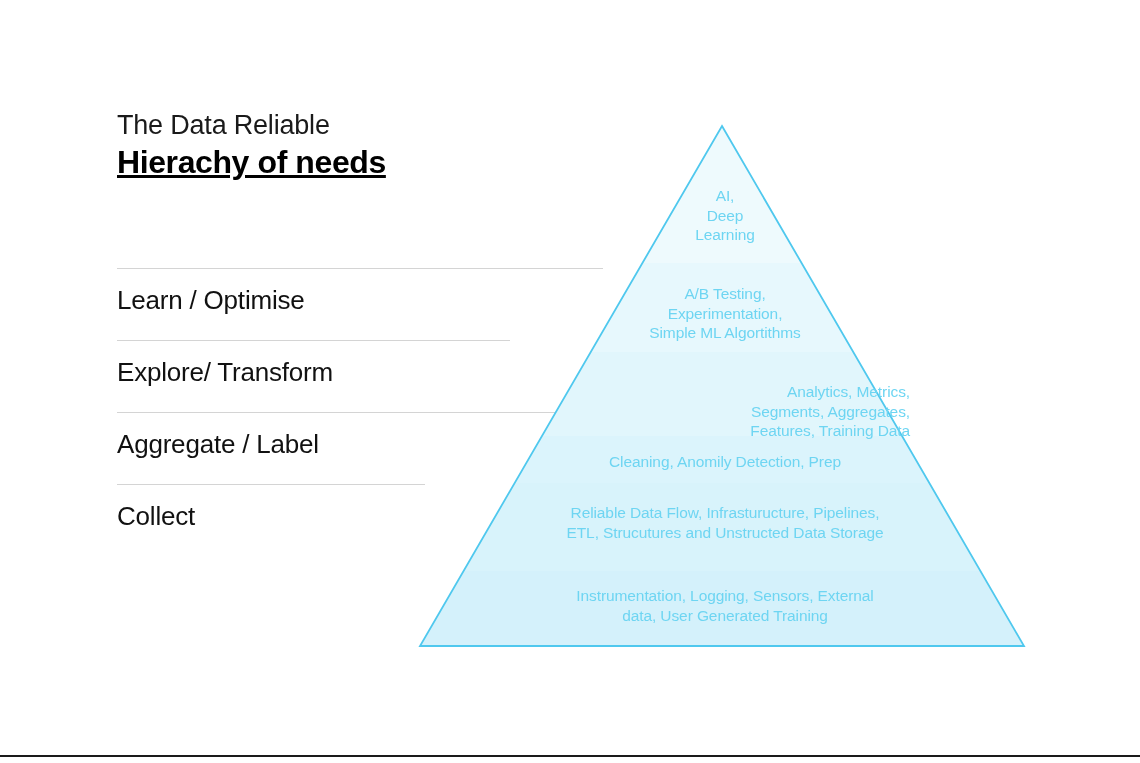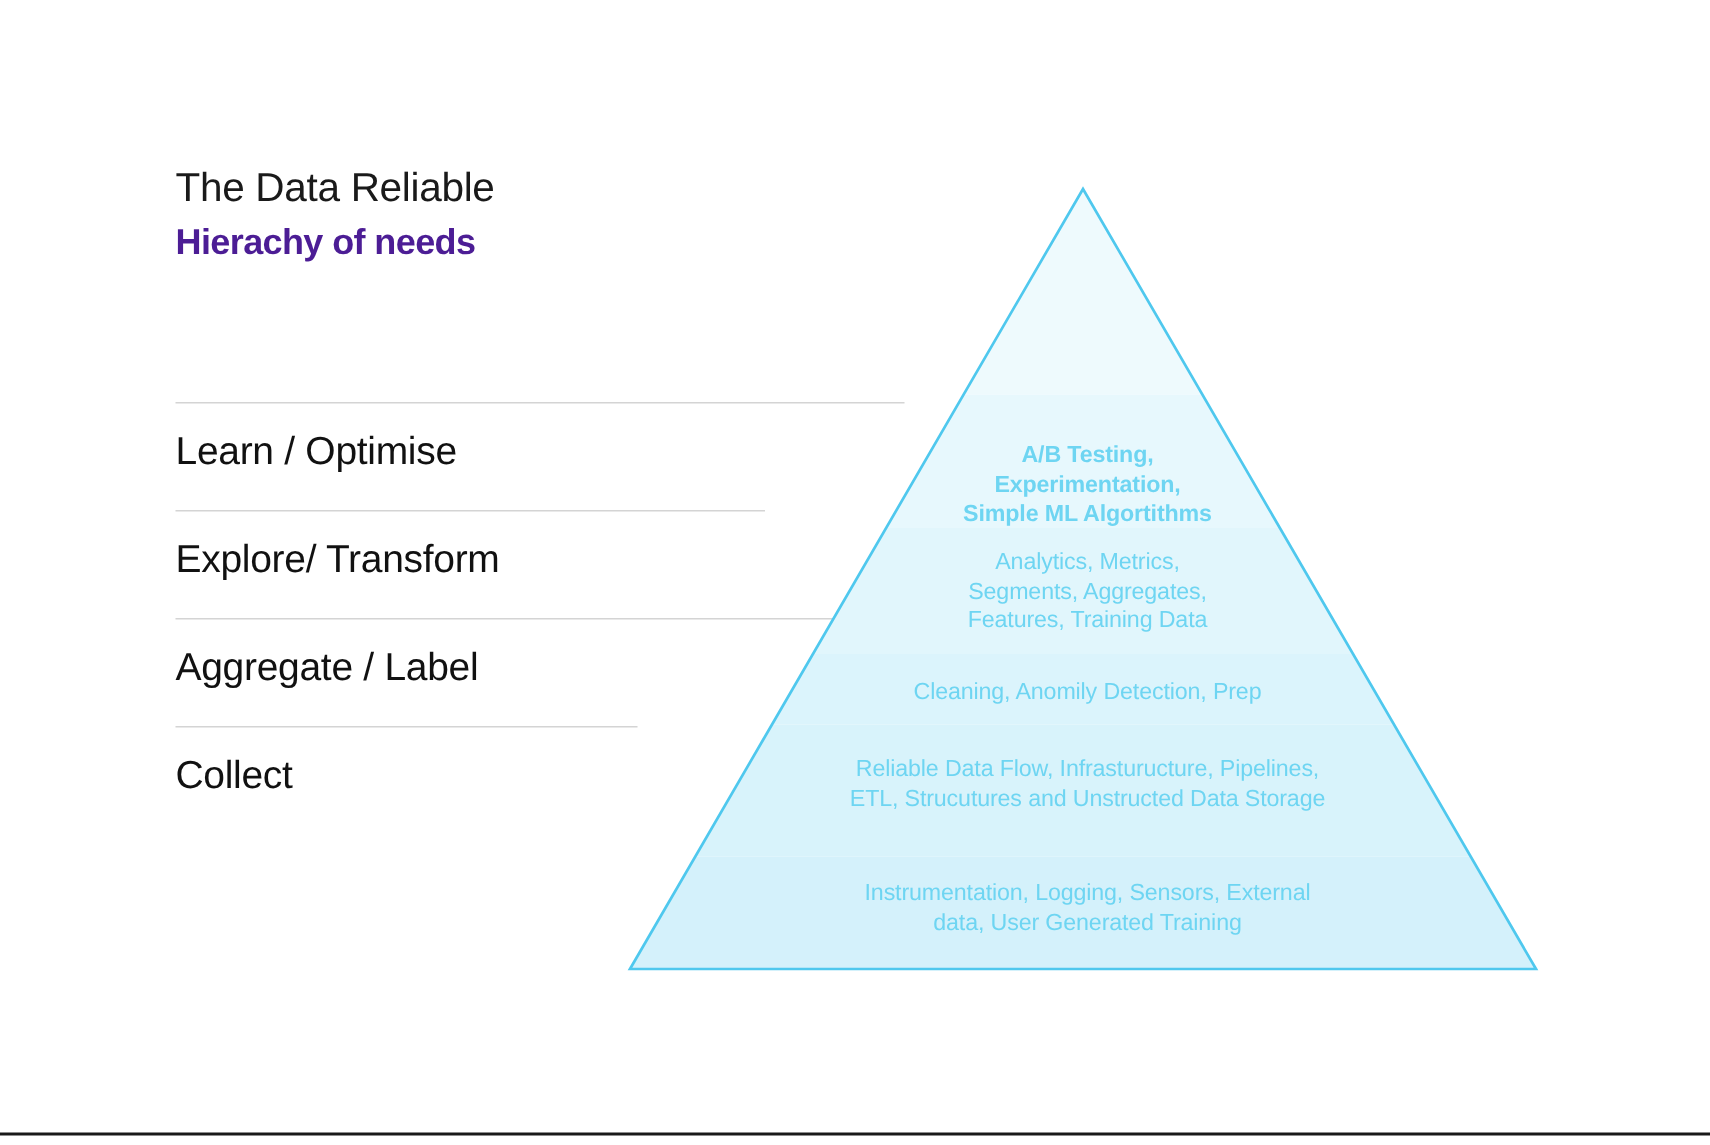--- a/index.html
+++ b/index.html
@@ -28,26 +28,27 @@
   }
   .title-line1 {
     font-size: 27px;
     font-weight: 300;
     letter-spacing: -0.2px;
     color: #1a1a1a;
     line-height: 34px;
     white-space: nowrap;
   }
   .title-line2 {
-    font-size: 24px;
+    font-size: 32px;
     font-weight: 700;
     letter-spacing: -0.4px;
-    color: #4c1d95;
+    color: #000000;
     line-height: 40px;
     white-space: nowrap;
+    text-decoration: underline;
   }
 
   
   .ladder {
     position: absolute;
     left: 117px;
     top: 268px;
     width: 520px;
   }
   .rung {
@@ -84,22 +85,22 @@
     position: absolute;
     text-align: center;
     color: #6ed5f2;
     font-size: 15.5px;
     line-height: 19.5px;
     letter-spacing: -0.1px;
     white-space: pre-line;
     pointer-events: none;
   }
   .tier-text.t0 { left: 200px; top: 68px;  width: 230px; }
-  .tier-text.t1 { left: 150px; top: 176px; width: 330px; font-weight: bold; }
-  .tier-text.t2 { left: 130px; top: 247px; width: 370px; }
+  .tier-text.t1 { left: 150px; top: 166px; width: 330px; }
+  .tier-text.t2 { left: 130px; top: 264px; width: 370px; text-align: right; }
   .tier-text.t3 { left: 100px; top: 334px; width: 430px; }
   .tier-text.t4 { left:  80px; top: 385px; width: 470px; }
   .tier-text.t5 { left:  60px; top: 468px; width: 510px; }
 
   
   .bottom-rule {
     position: absolute;
     left: 0;
     top: 755px;
     width: 1140px;
@@ -155,20 +156,23 @@
         <rect x="0" y="145" width="625" height="89" style="fill:#e7f8fd"></rect>
         <rect x="0" y="234" width="625" height="84" style="fill:#e1f6fc"></rect>
         <rect x="0" y="318" width="625" height="47" style="fill:#dbf4fc"></rect>
         <rect x="0" y="365" width="625" height="88" style="fill:#d8f3fb"></rect>
         <rect x="0" y="453" width="625" height="90" style="fill:#d4f1fb"></rect>
       </g>
 
       <polygon points="312,8 614,528 10,528" style="fill:none;stroke:#4fc8ee;stroke-width:1.8;stroke-linejoin:miter"></polygon>
     </svg>
 
+    <div class="tier-text t0">AI,
+Deep
+Learning</div>
     <div class="tier-text t1">A/B Testing,
 Experimentation,
 Simple ML Algortithms</div>
     <div class="tier-text t2">Analytics, Metrics,
 Segments, Aggregates,
 Features, Training Data</div>
     <div class="tier-text t3">Cleaning, Anomily Detection, Prep</div>
     <div class="tier-text t4">Reliable Data Flow, Infrasturucture, Pipelines,
 ETL, Strucutures and Unstructed Data Storage</div>
     <div class="tier-text t5">Instrumentation, Logging, Sensors, External

